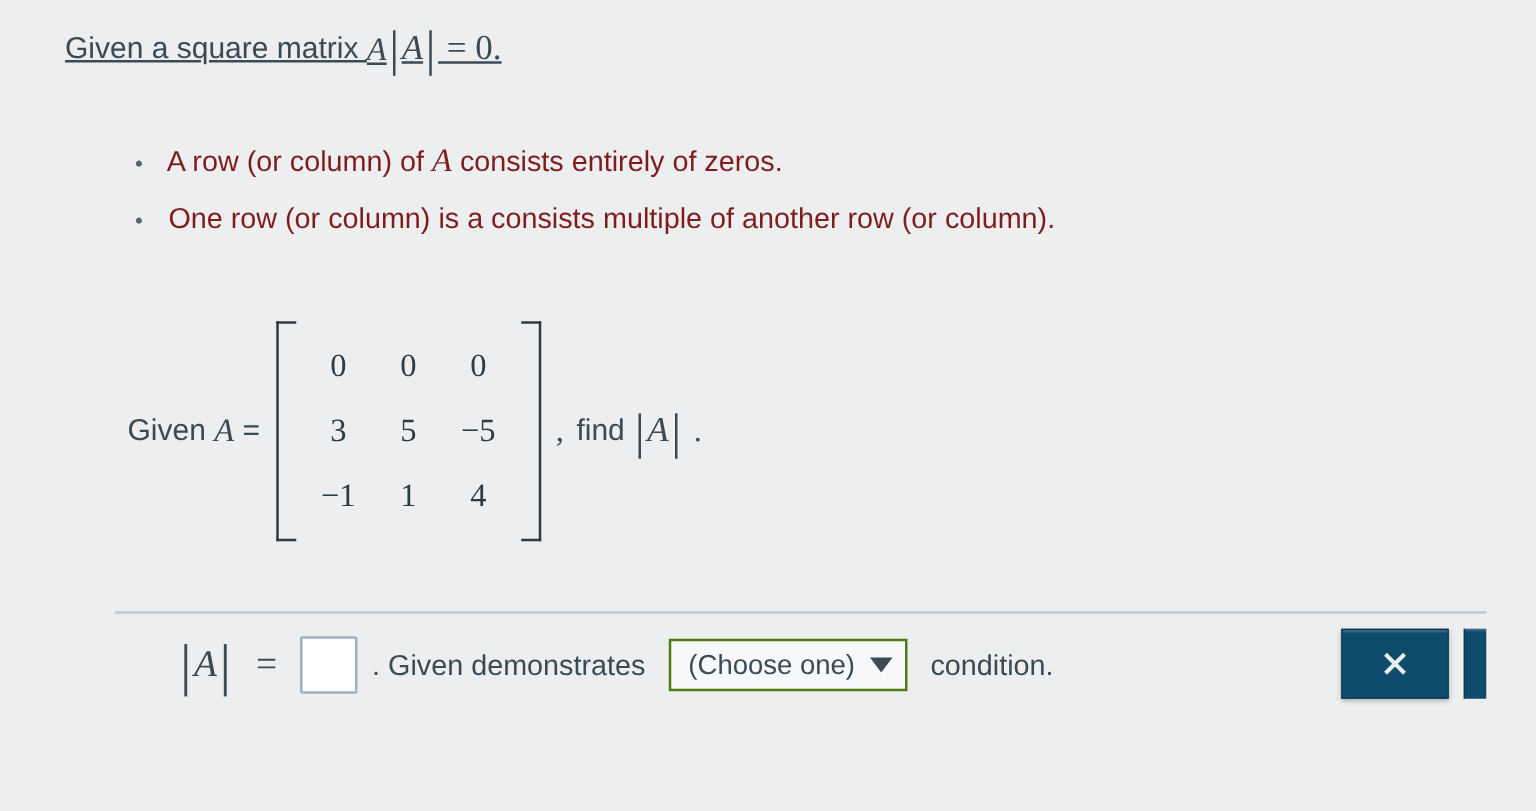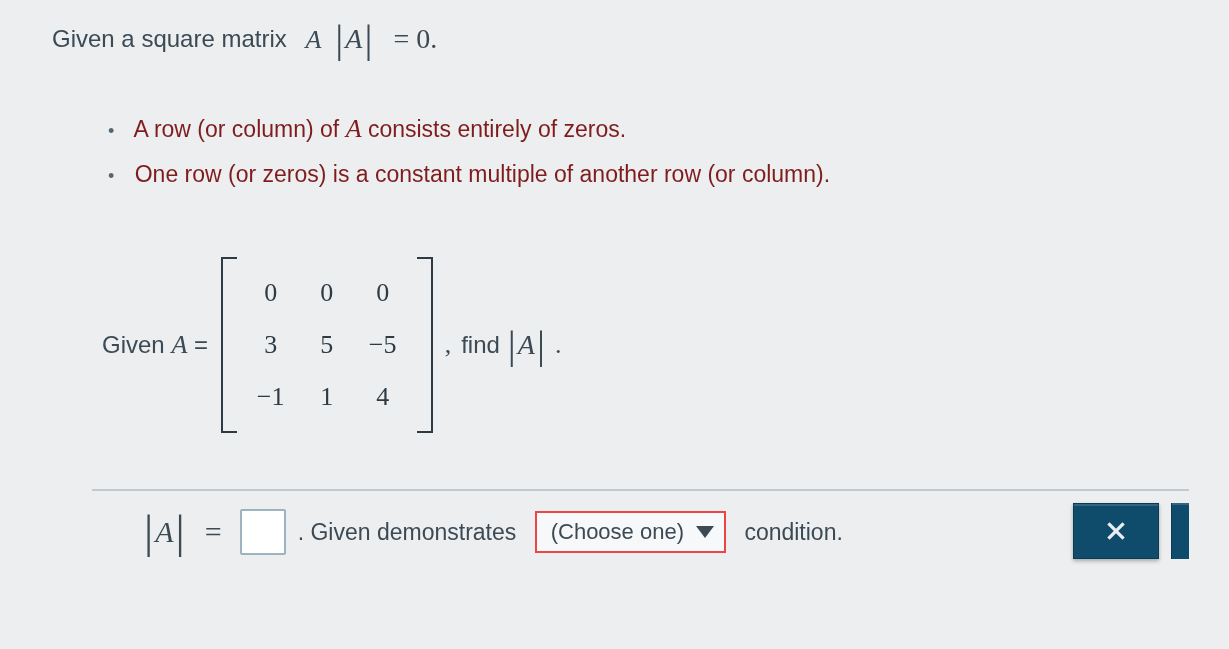--- a/index.html
+++ b/index.html
@@ -14,21 +14,22 @@
     .page {
       padding: 18px 40px 0 52px;
     }
     .intro {
       font-size: 24px;
       line-height: 1.5;
       color: #3b4a54;
       display: flex;
       flex-wrap: wrap;
       align-items: center;
-      gap: 12px;
+      gap: 0;
+      text-decoration: underline;
     }
     .intro .txt { white-space: pre; }
     .math-i { font-family: "Times New Roman", Times, serif; font-style: italic; font-size: 26px; }
     .abs-expr {
       display: inline-flex;
       align-items: center;
       font-family: "Times New Roman", Times, serif;
       font-size: 32px;
       margin: 0 2px;
     }
@@ -105,21 +106,21 @@
       background: #fff;
       border-radius: 2px;
       text-align: center;
       font-size: 22px;
       font-family: "Times New Roman", Times, serif;
     }
     .sentence { white-space: pre; }
     .dropdown {
       display: inline-flex;
       align-items: center;
-      border: 2px solid #ef4444;
+      border: 2px solid #4d7c0f;
       background: #f6f8f9;
       padding: 6px 10px 6px 14px;
       font-size: 22px;
       color: #3b4a54;
       cursor: pointer;
       gap: 12px;
     }
     .dropdown .caret {
       width: 0; height: 0;
       border-left: 9px solid transparent;
@@ -163,21 +164,21 @@
         <span class="bar">|</span>
     </span>
     <span class="eqzero"> = 0.</span>
   </div>
 
   <ul class="conditions">
     <li>
       <span>A row (or column) of </span><span class="math-i">A</span><span> consists entirely of zeros.</span>
     </li>
     <li>
-      <span>One row (or zeros) is a constant multiple of another row (or column).</span>
+      <span>One row (or column) is a consists multiple of another row (or column).</span>
     </li>
   </ul>
 
   <div class="given-row">
     <span class="given-label">Given </span>
     <span class="math-i">A</span>
     <span class="given-label"> = </span>
 
     <span class="matrix">
       <table>

